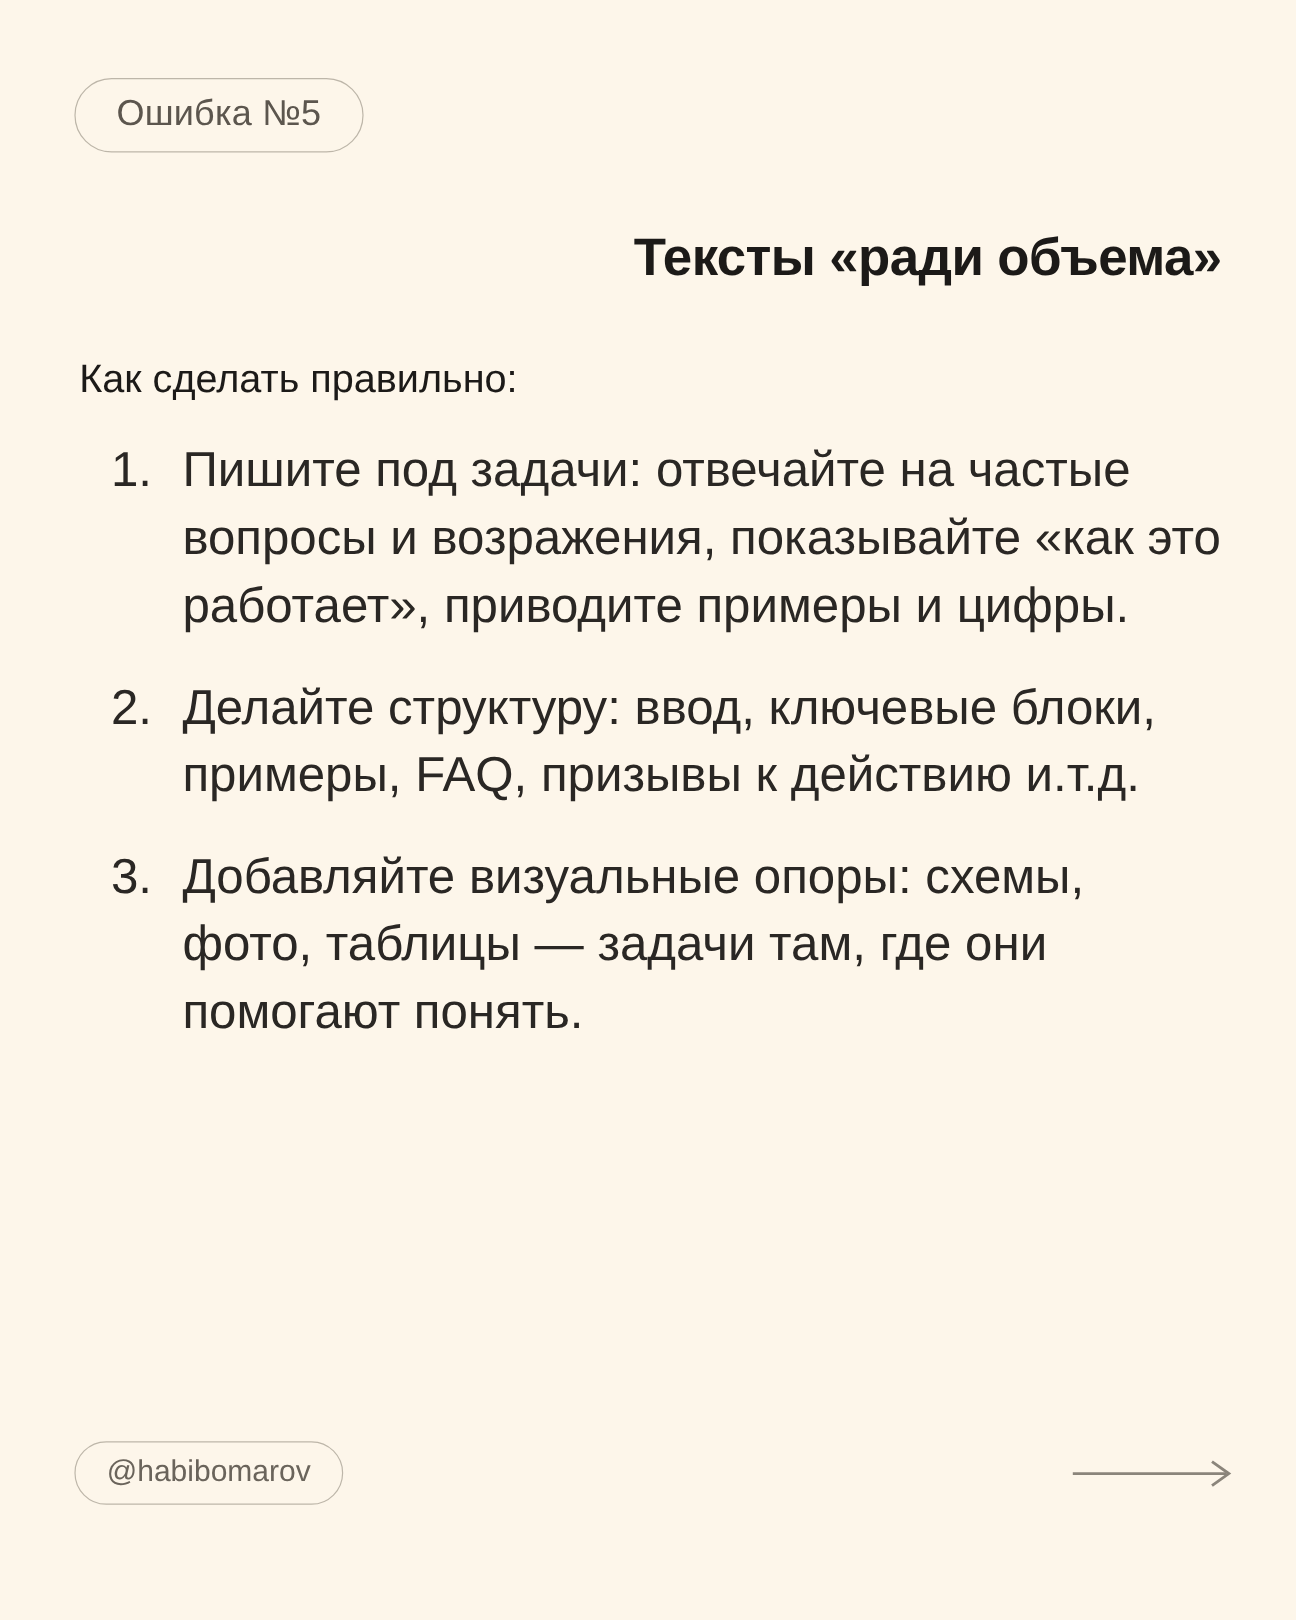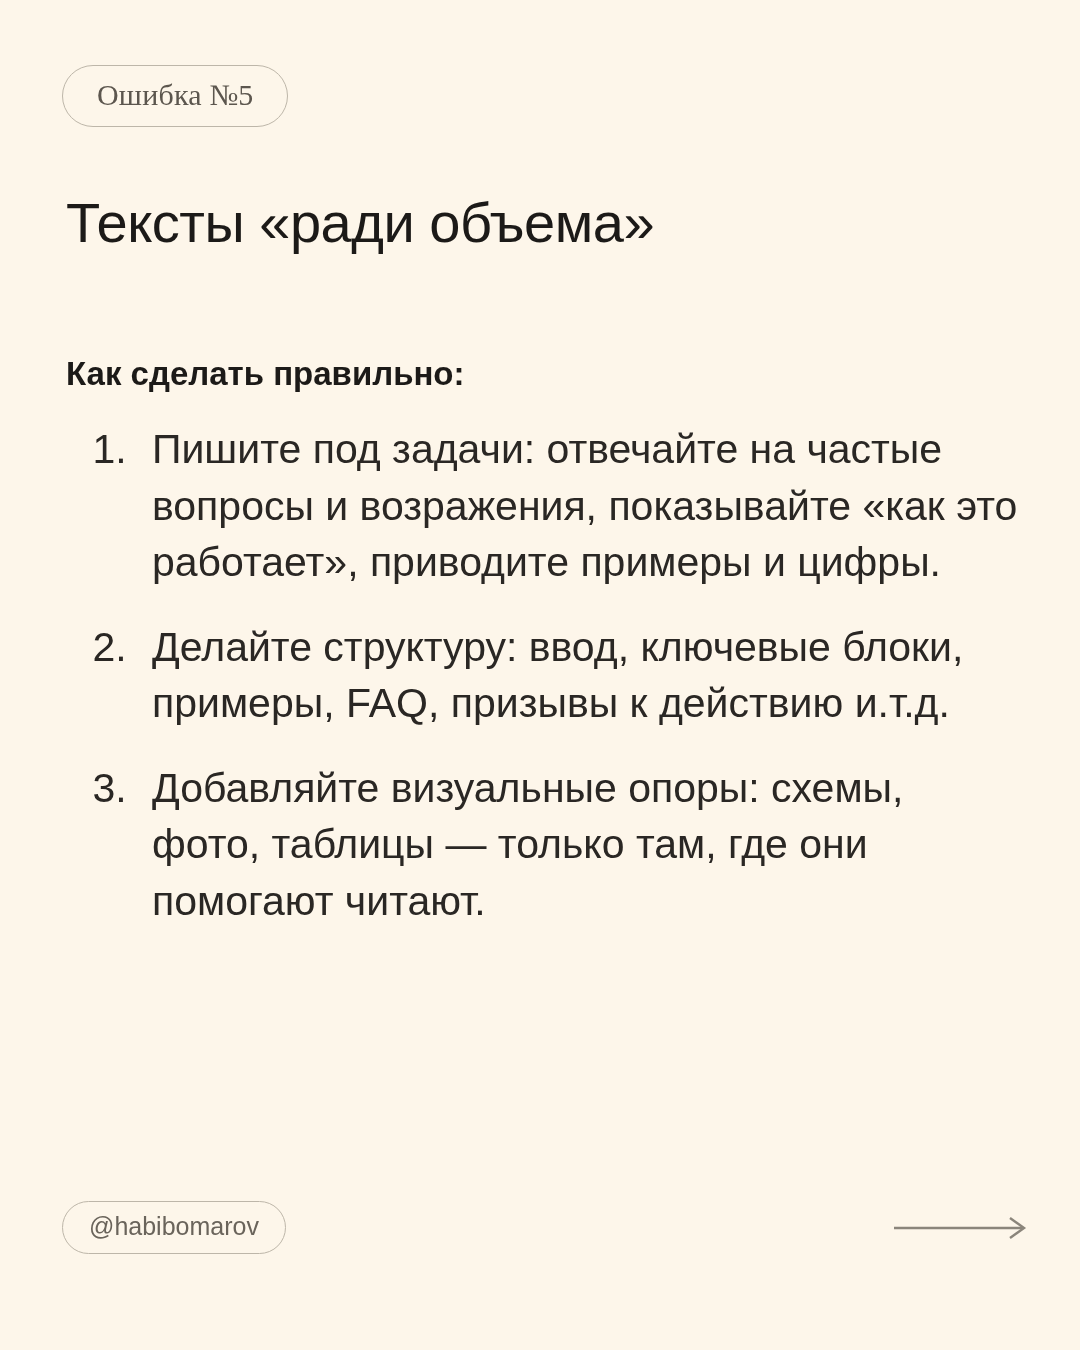--- a/index.html
+++ b/index.html
@@ -31,49 +31,49 @@
     justify-content: center;
     border: 1.6px solid #bdb6a9;
     border-radius: 40px;
     padding: 14px 34px 16px 34px;
     font-size: 30px;
     line-height: 1;
     color: #5c564e;
     letter-spacing: 0.2px;
     align-self: flex-start;
     margin-top: 5px;
-    font-family: Liberation Serif, serif;
   }
 
   
   .title {
-    font-size: 56px;
-    font-weight: normal;
+    font-size: 44px;
+    font-weight: bold;
     letter-spacing: -0.5px;
     margin: 63px 0 0 4px;
     color: #1c1a18;
+    text-align: right;
   }
 
   
   .para {
     font-size: 33px;
     line-height: 1.38;
     margin: 34px 0 0 4px;
     color: #2a2724;
     max-width: 930px;
   }
   .para.second {
     margin-top: 36px;
   }
 
   
   .subtitle {
     font-size: 33px;
-    font-weight: bold;
-    margin: 100px 0 0 4px;
+    font-weight: normal;
+    margin: 57px 0 0 4px;
     color: #1c1a18;
   }
 
   
   ol.steps {
     margin: 28px 0 0 0;
     padding-left: 76px;
     list-style: decimal;
   }
   ol.steps li {
@@ -128,21 +128,21 @@
   <div class="badge">Ошибка №5</div>
 
   <h1 class="title">Тексты «ради объема»</h1>
 
 
   <h2 class="subtitle">Как сделать правильно:</h2>
 
   <ol class="steps">
     <li>Пишите под задачи: отвечайте на частые вопросы и возражения, показывайте «как это работает», приводите примеры и цифры.</li>
     <li>Делайте структуру: ввод, ключевые блоки, примеры, FAQ, призывы к действию и.т.д.</li>
-    <li>Добавляйте визуальные опоры: схемы, фото, таблицы — только там, где они помогают читают.</li>
+    <li>Добавляйте визуальные опоры: схемы, фото, таблицы — задачи там, где они помогают понять.</li>
   </ol>
 
   <div class="footer">
     <div class="handle">@habibomarov</div>
     <span>
       <svg class="arrow" viewBox="0 0 140 26" aria-hidden="true">
         <line x1="2" y1="13" x2="130" y2="13"></line>
         <polyline points="118,3 132,13 118,23"></polyline>
       </svg>
     </span>

